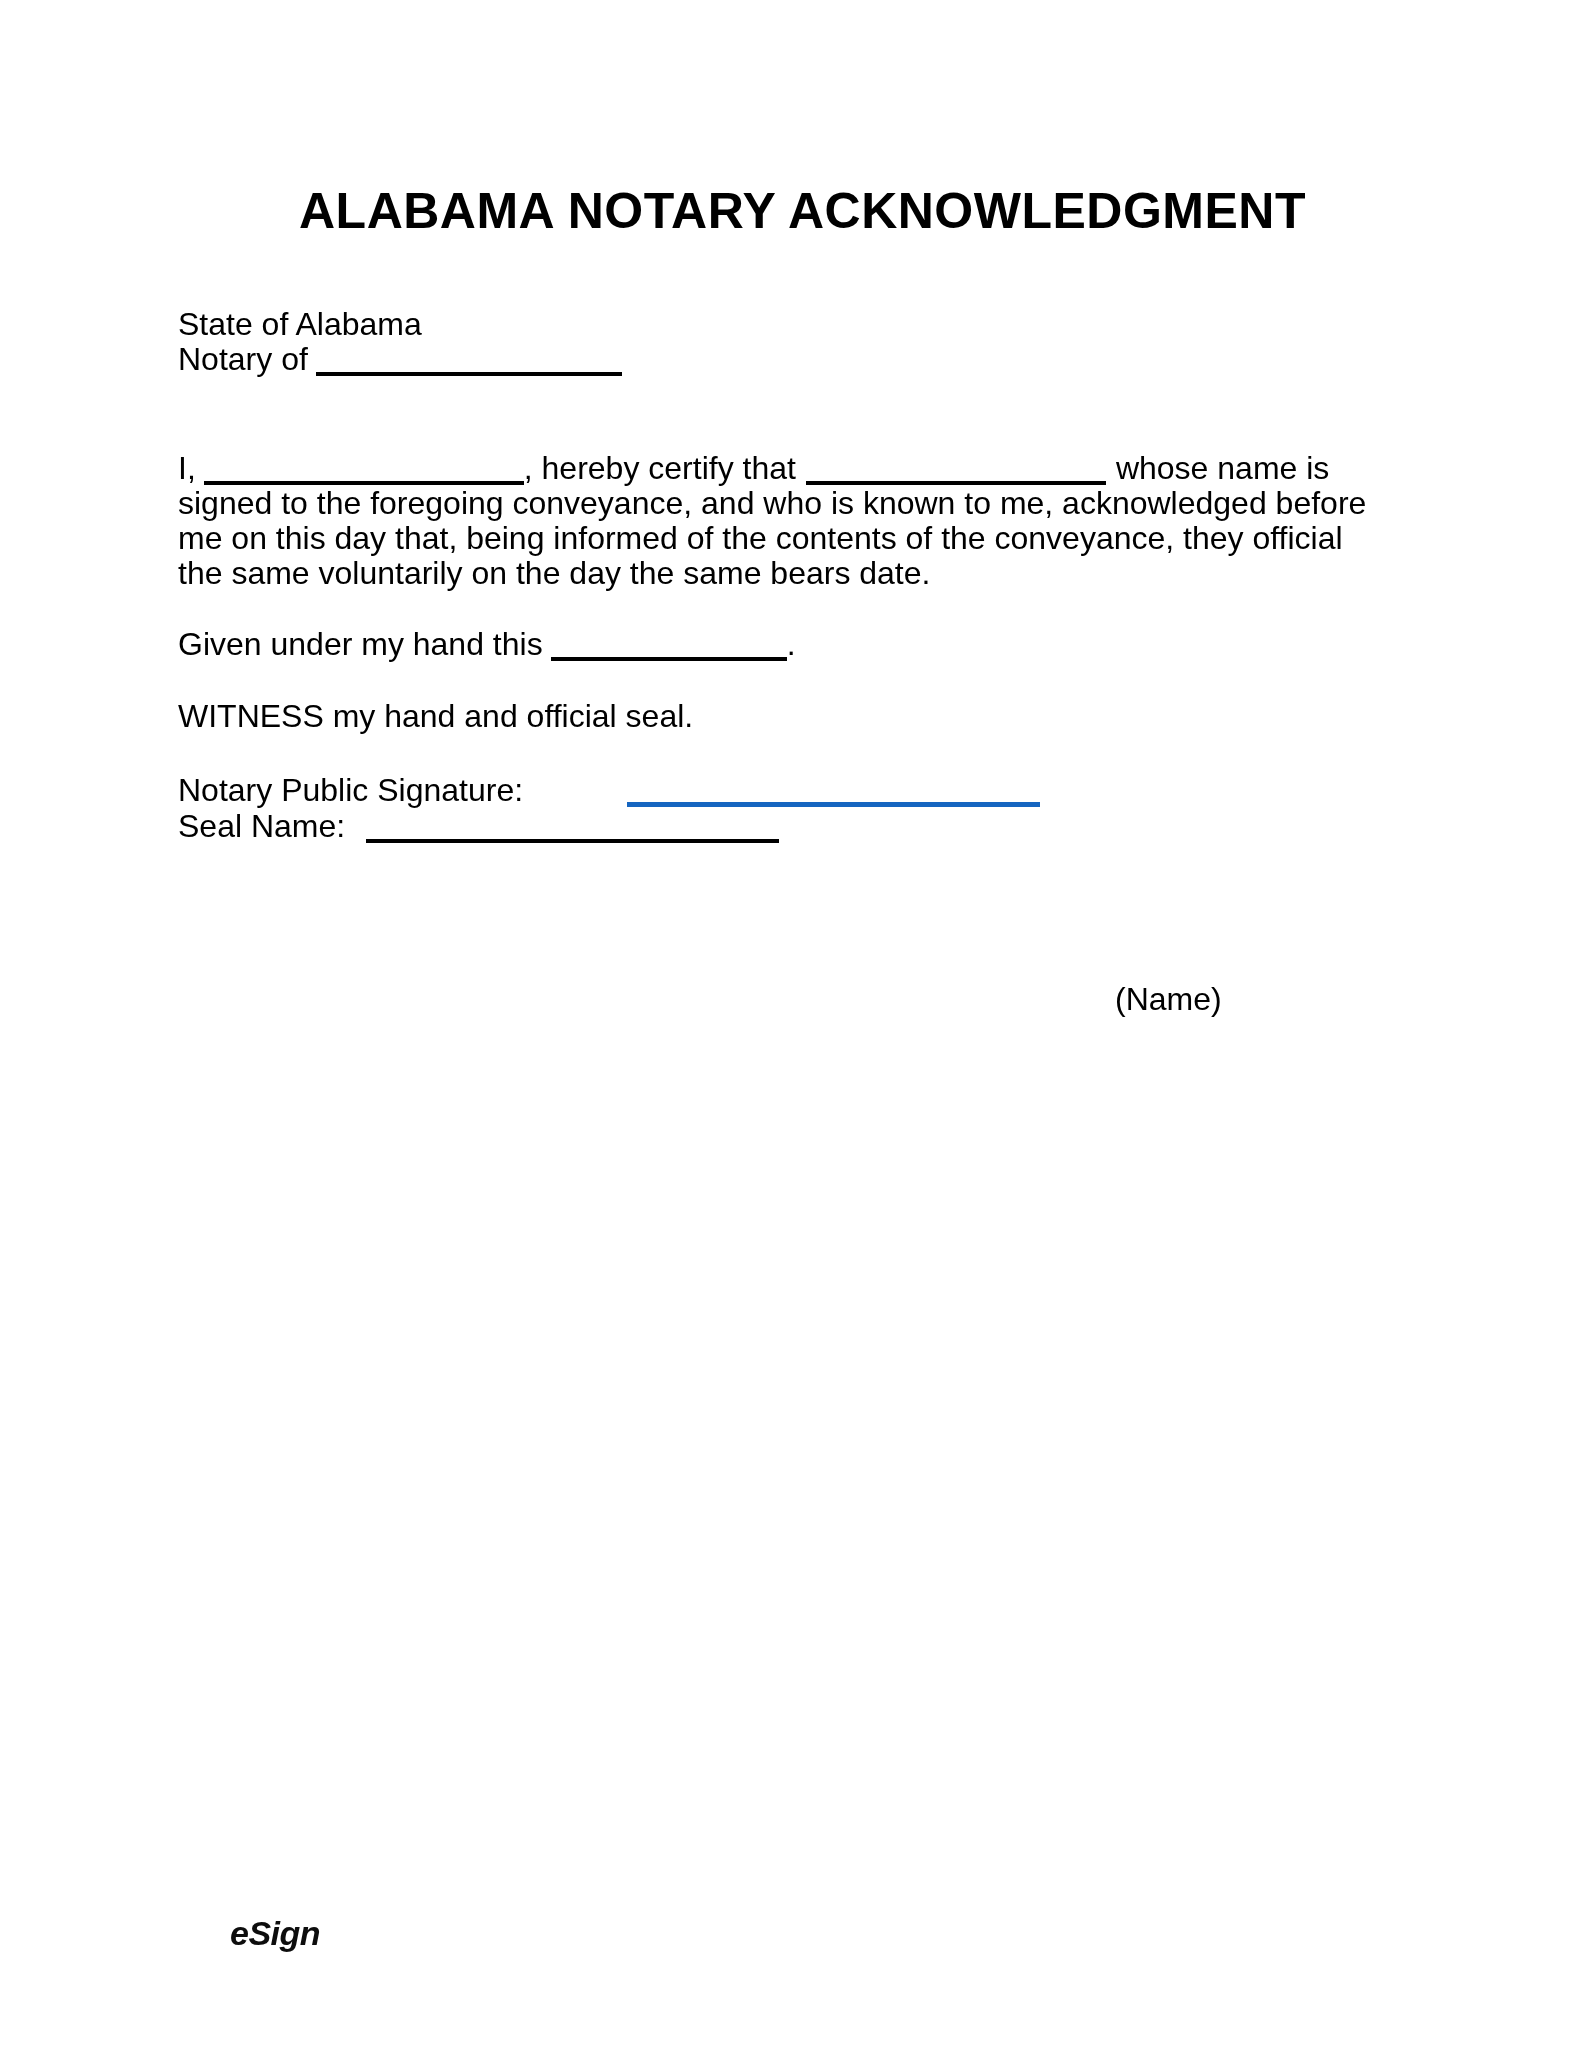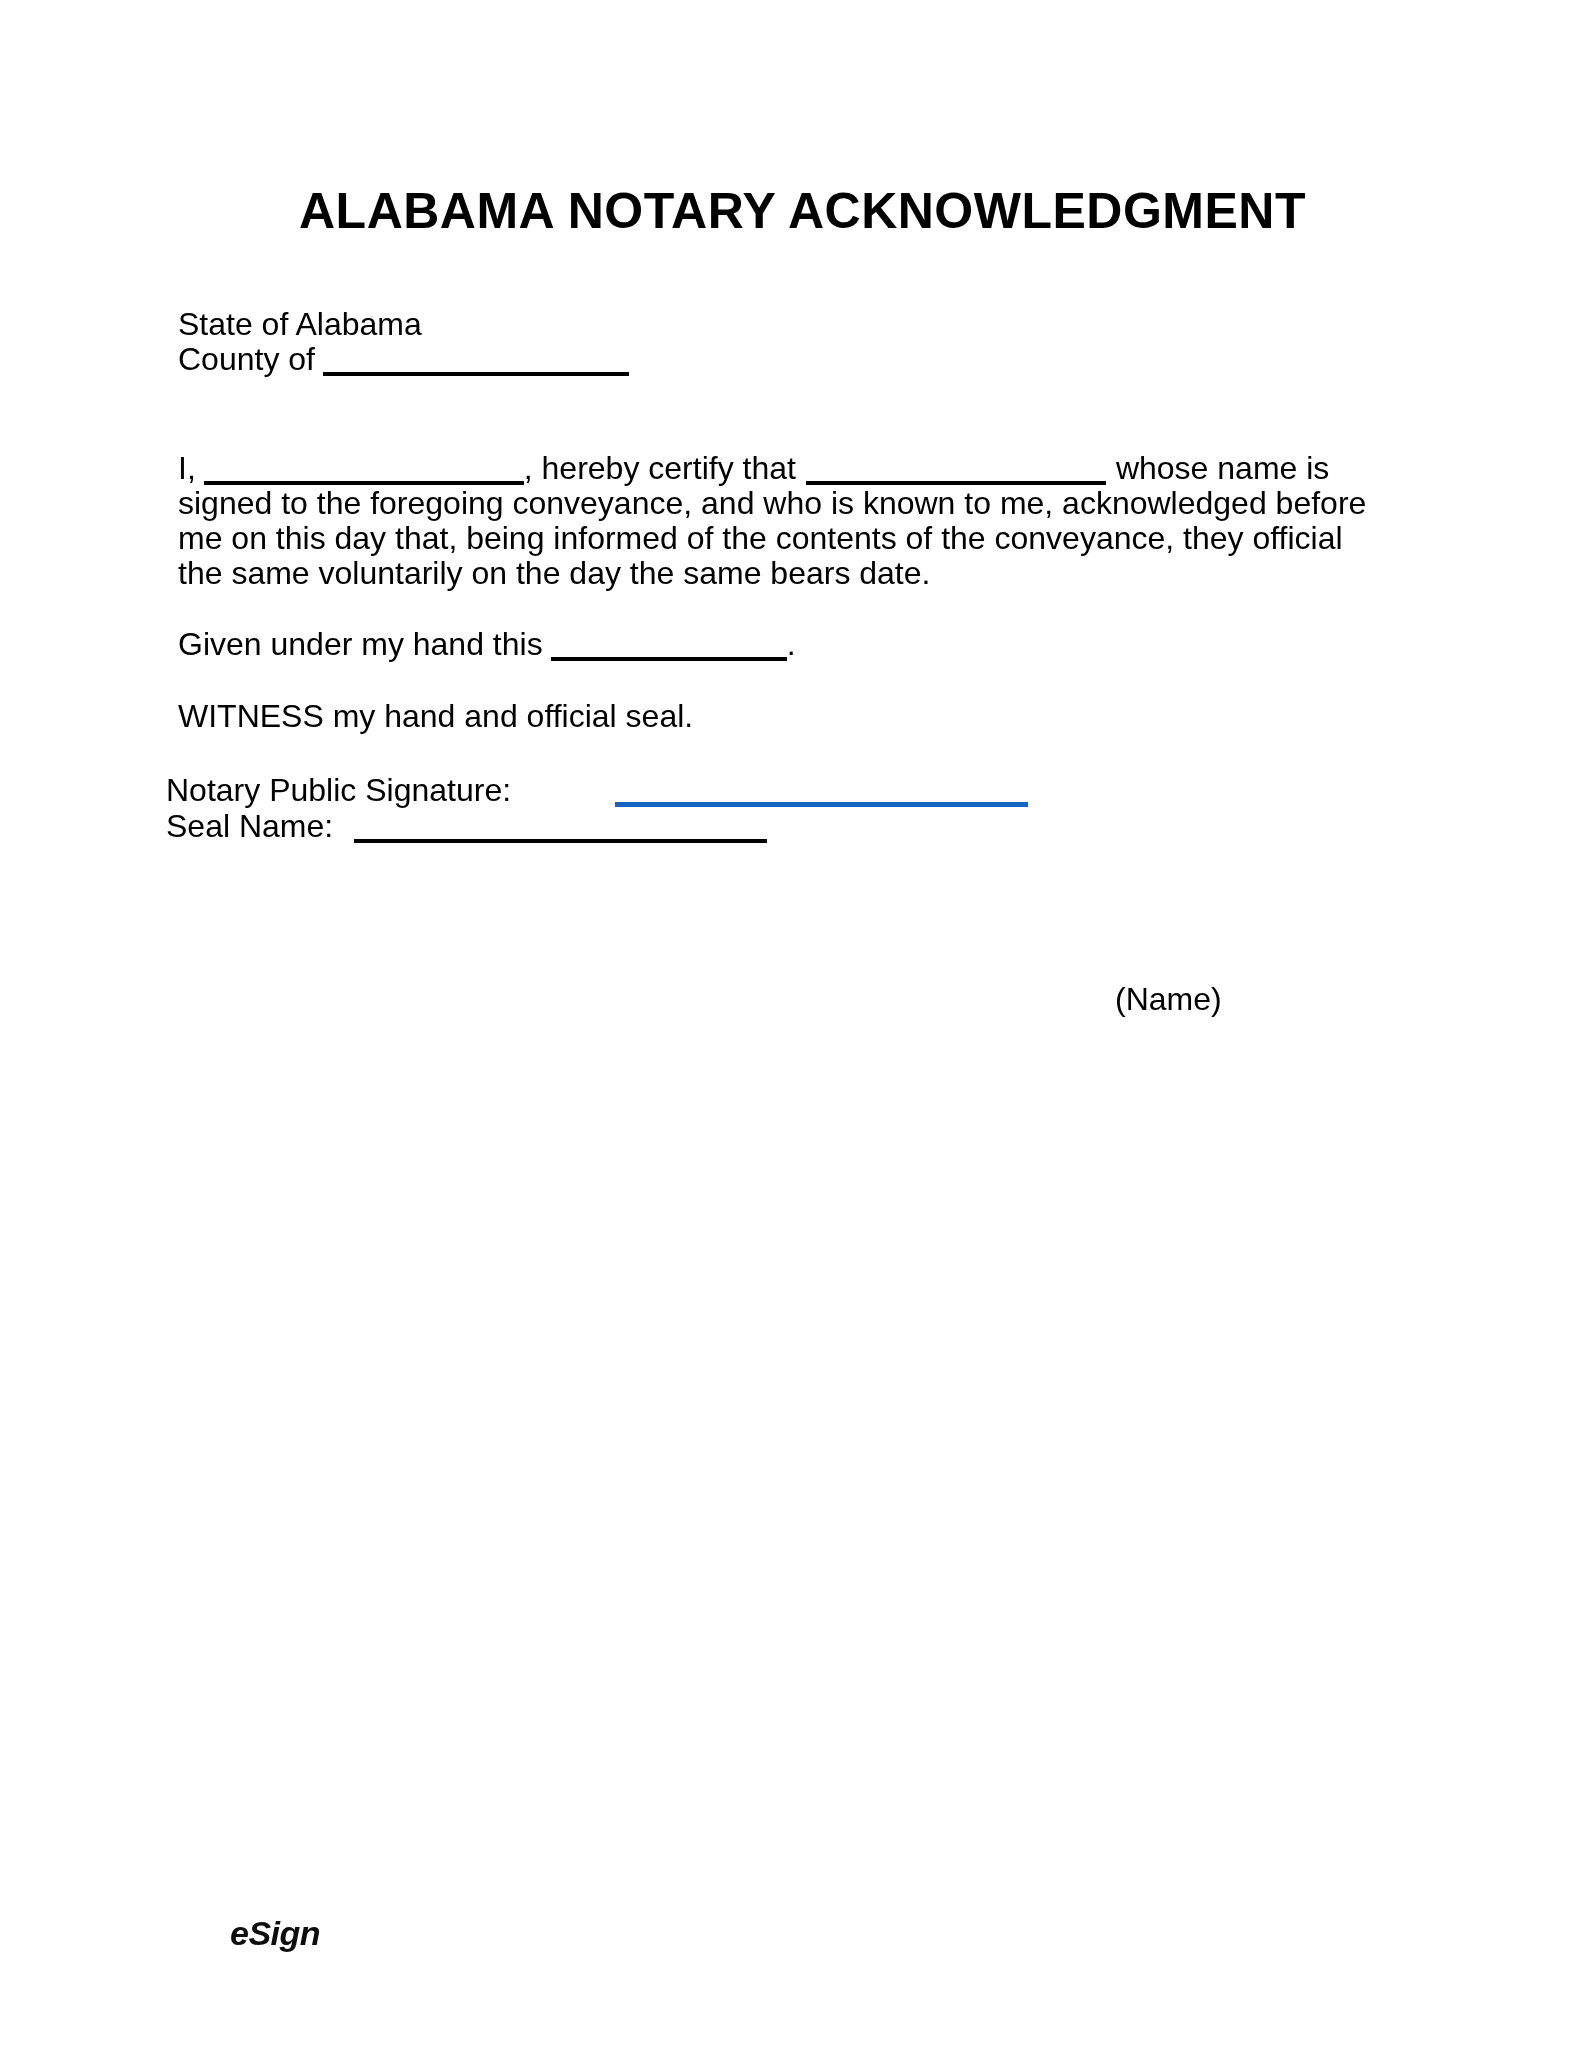--- a/index.html
+++ b/index.html
@@ -52,21 +52,21 @@
     white-space: nowrap;
   }
   .witness-line {
     position: absolute;
     left: 178px;
     top: 699px;
     white-space: nowrap;
   }
   .sig-block {
     position: absolute;
-    left: 166px;
+    left: 178px;
     top: 772px;
     line-height: 36px;
   }
   .sig-block .srow { white-space: nowrap; }
   .seal {
     position: absolute;
     left: 1115px;
     top: 981px;
     font-size: 32px;
   }
@@ -102,21 +102,21 @@
 </head>
 <body>
 
 <div class="page">
 
   <div class="title">ALABAMA NOTARY ACKNOWLEDGMENT</div>
 
   <div class="state-block bodytext">
     <div>State of Alabama</div>
     <div>
-      <span>County of</span><span class="blank b-county"></span>
+      <span>Notary of</span><span class="blank b-county"></span>
     </div>
   </div>
 
   <div class="paragraph bodytext">
     <div class="pline">
       <span>I,</span><span class="blank b-name1"></span><span>, hereby certify that</span><span class="blank b-name2"></span><span>whose name is</span>
     </div>
     <div class="pline">
       <span>signed to the foregoing conveyance, and who is known to me, acknowledged before</span>
     </div>

